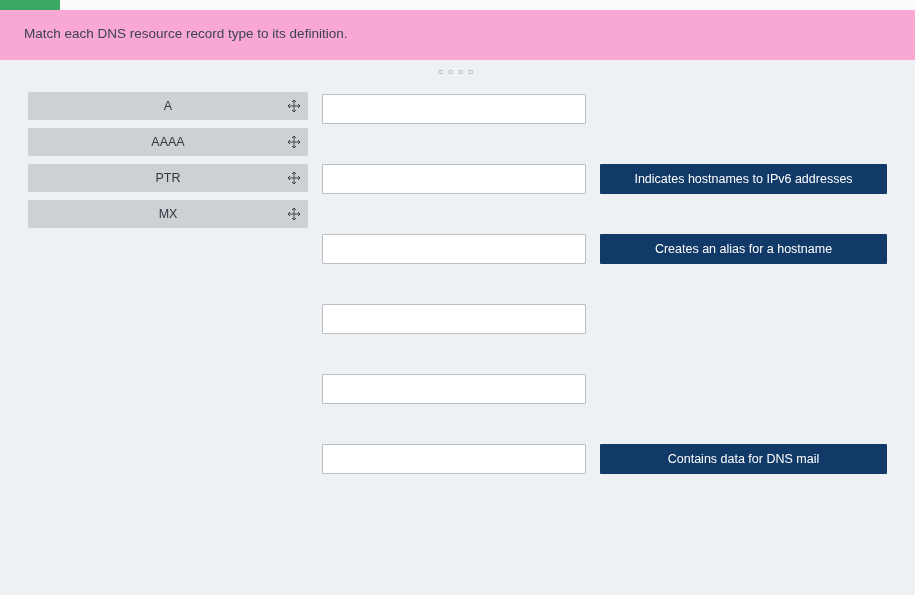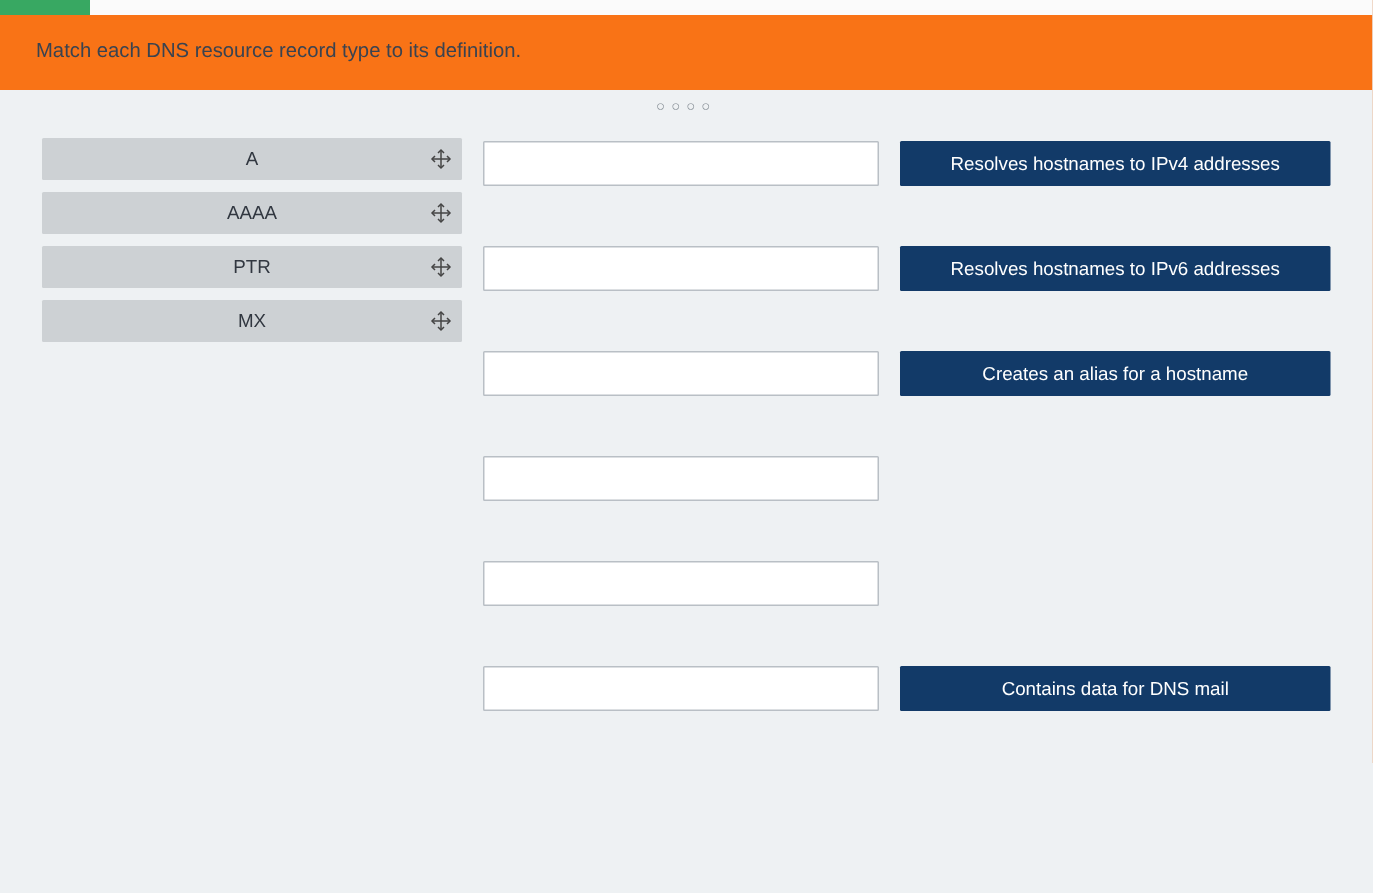--- a/index.html
+++ b/index.html
@@ -1,16 +1,16 @@
 <!DOCTYPE html>
 <html><head>
 <meta charset="utf-8">
 <style>
   html,body{margin:0;padding:0;font-family:"Segoe UI",Arial,sans-serif;background:#e8ecef;color:#2b3138}
-  .stage{width:915px;height:595px;background:#f97316;position:relative;box-sizing:border-box}
+  .stage{width:915px;height:595px;background:#f9a8d4;position:relative;box-sizing:border-box}
   .topbar{position:absolute;left:0;right:0;top:0;height:10px;background:#fbfbfb}
   .topbar .prog{position:absolute;left:0;top:0;width:60px;height:10px;background:#38a862}
   .instruction{position:absolute;left:24px;top:26px;font-size:13.5px;color:#3a4350}
   .work{position:absolute;left:0;right:0;top:60px;bottom:0;background:#eef1f3;box-sizing:border-box;padding:14px 28px 0 28px}
   .pager{position:absolute;left:50%;top:6px;transform:translateX(-50%);font-size:10px;letter-spacing:4px;color:#8a9299}
   .cols{display:flex;gap:14px;margin-top:18px}
   .col-left{width:280px;display:flex;flex-direction:column;gap:8px}
   .dragchip{position:relative;height:28px;line-height:28px;background:#cdd1d4;color:#313740;text-align:center;font-size:12.5px;border-radius:1px}
   .dragchip .handle{position:absolute;right:6px;top:6px;width:16px;height:16px;display:flex;align-items:center;justify-content:center}
   .handle svg{display:block}
@@ -83,29 +83,26 @@
                 </g>
               </svg>
           </span>
         </div>
       </div>
 
       <div style="flex:1" class="rcol">
 
         <div class="pair-row">
           <div class="slot"></div>
-          <div class="def">
-            <span>Resolves hostnames to IPv4 addresses</span>
-          </div>
         </div>
 
         <div class="pair-row">
           <div class="slot"></div>
           <div class="def">
-            <span>Resolves hostnames to IPv6 addresses</span>
+            <span>Indicates hostnames to IPv6 addresses</span>
           </div>
         </div>
 
         <div class="pair-row">
           <div class="slot"></div>
           <div class="def">
             <span>Creates an alias for a hostname</span>
           </div>
         </div>
 

